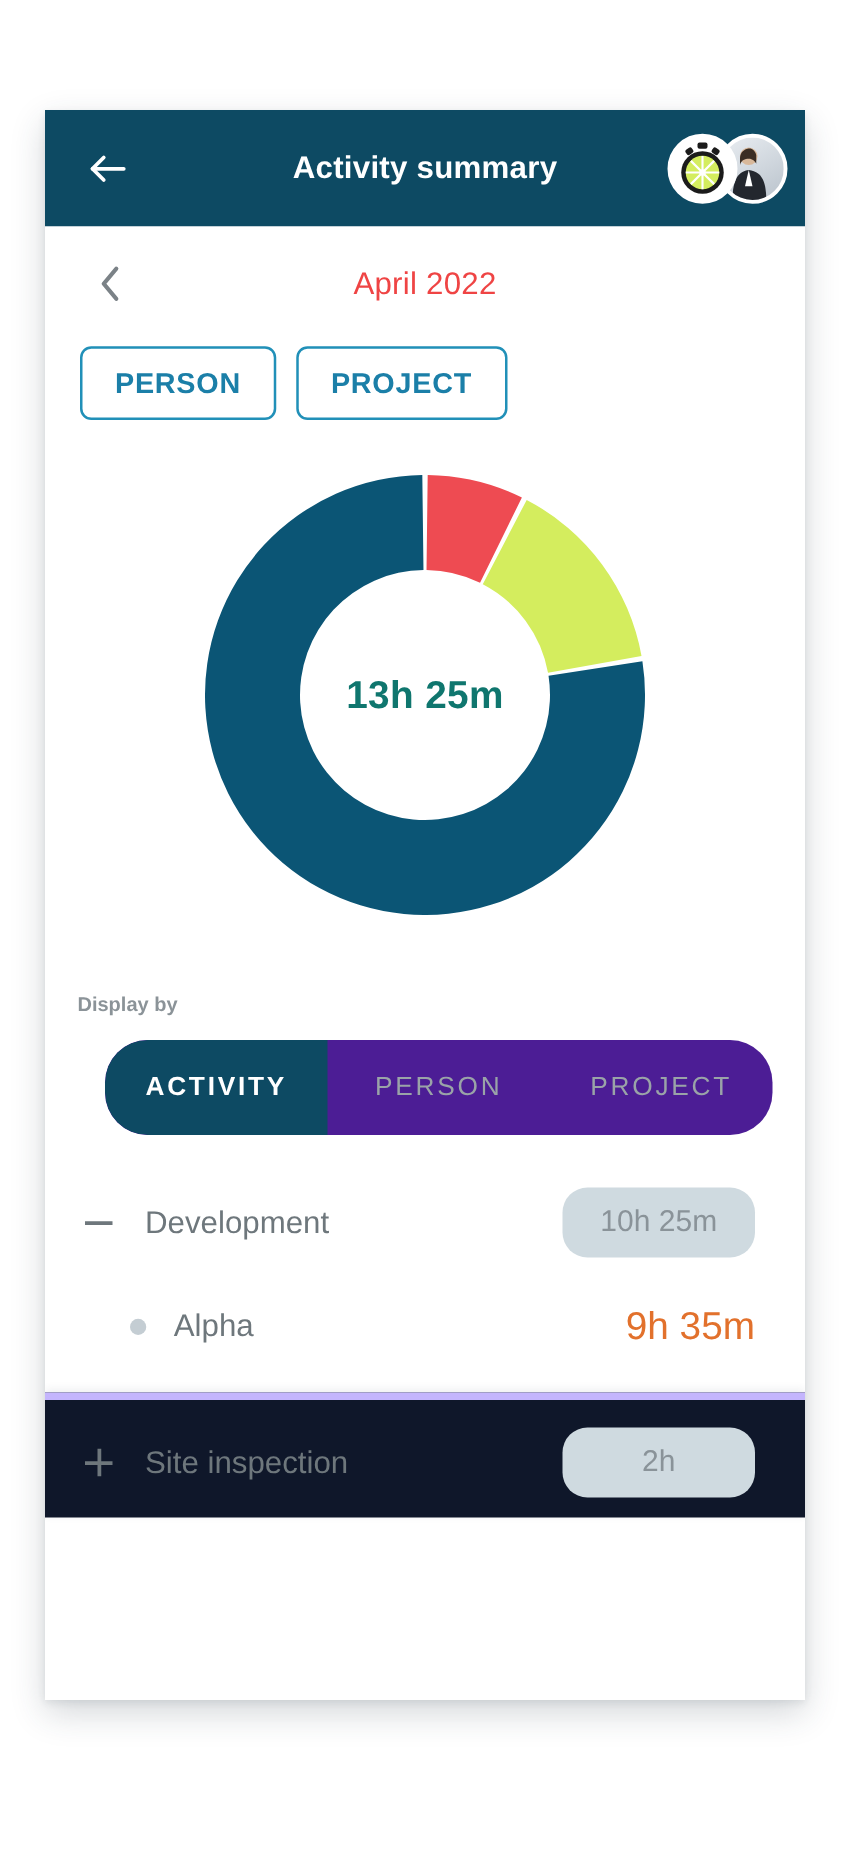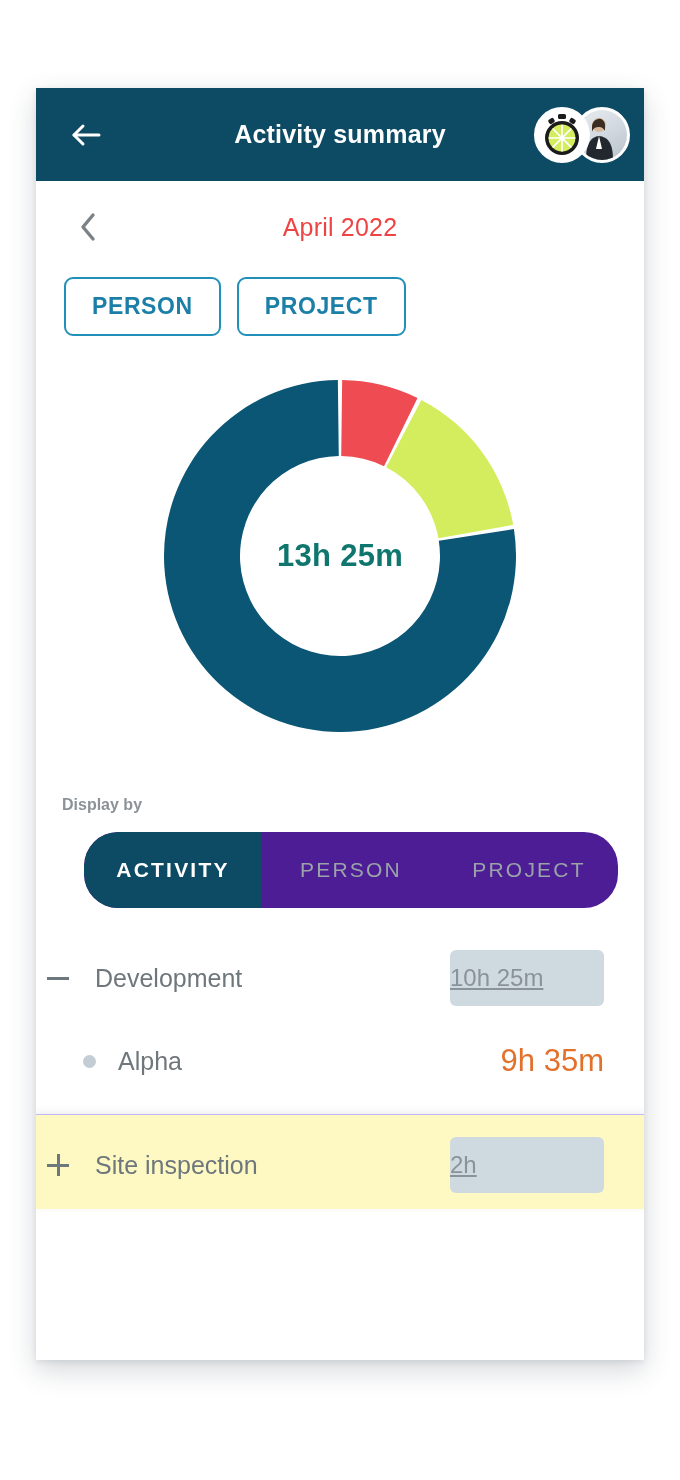--- a/index.html
+++ b/index.html
@@ -205,21 +205,21 @@
     border-radius: 34px 0 0 34px;
   }
 
   
   .list {
     margin-top: 26px;
   }
   .row {
     display: flex;
     align-items: center;
-    padding: 0 40px 0 11px;
+    padding: 0 40px 0 32px;
     height: 78px;
     position: relative;
   }
   .row.group { height: 88px; }
   .row-icon {
     width: 34px;
     display: flex;
     align-items: center;
     justify-content: flex-start;
     flex: 0 0 34px;
@@ -258,40 +258,39 @@
     color: #6e777c;
     font-size: 25px;
     padding-left: 14px;
     white-space: nowrap;
   }
   .row-label.child { padding-left: 22px; }
   .badge {
     background: #cfdae0;
     color: #8a9399;
     font-size: 24px;
-    border-radius: 6px;
+    border-radius: 20px;
     padding: 14px 0;
     width: 154px;
-    text-align: left;
+    text-align: center;
     flex: 0 0 154px;
-    text-decoration: underline;
   }
   .time-orange {
     color: #e2712c;
     font-size: 31px;
     flex: 0 0 auto;
     text-align: right;
   }
 
   
   .subcard {
     margin-top: 14px;
-    background: #fef9c3;
+    background: #0f172a;
     box-shadow: 0 -2px 7px rgba(45,60,75,0.09);
-    border-top: 1px solid #c4b5fd;
+    border-top: 6px solid #c4b5fd;
     padding-top: 6px;
   }
 </style>
 </head>
 <body>
 
 <div class="phone-card">
 
   <div class="appbar">
     <div class="back-arrow">

